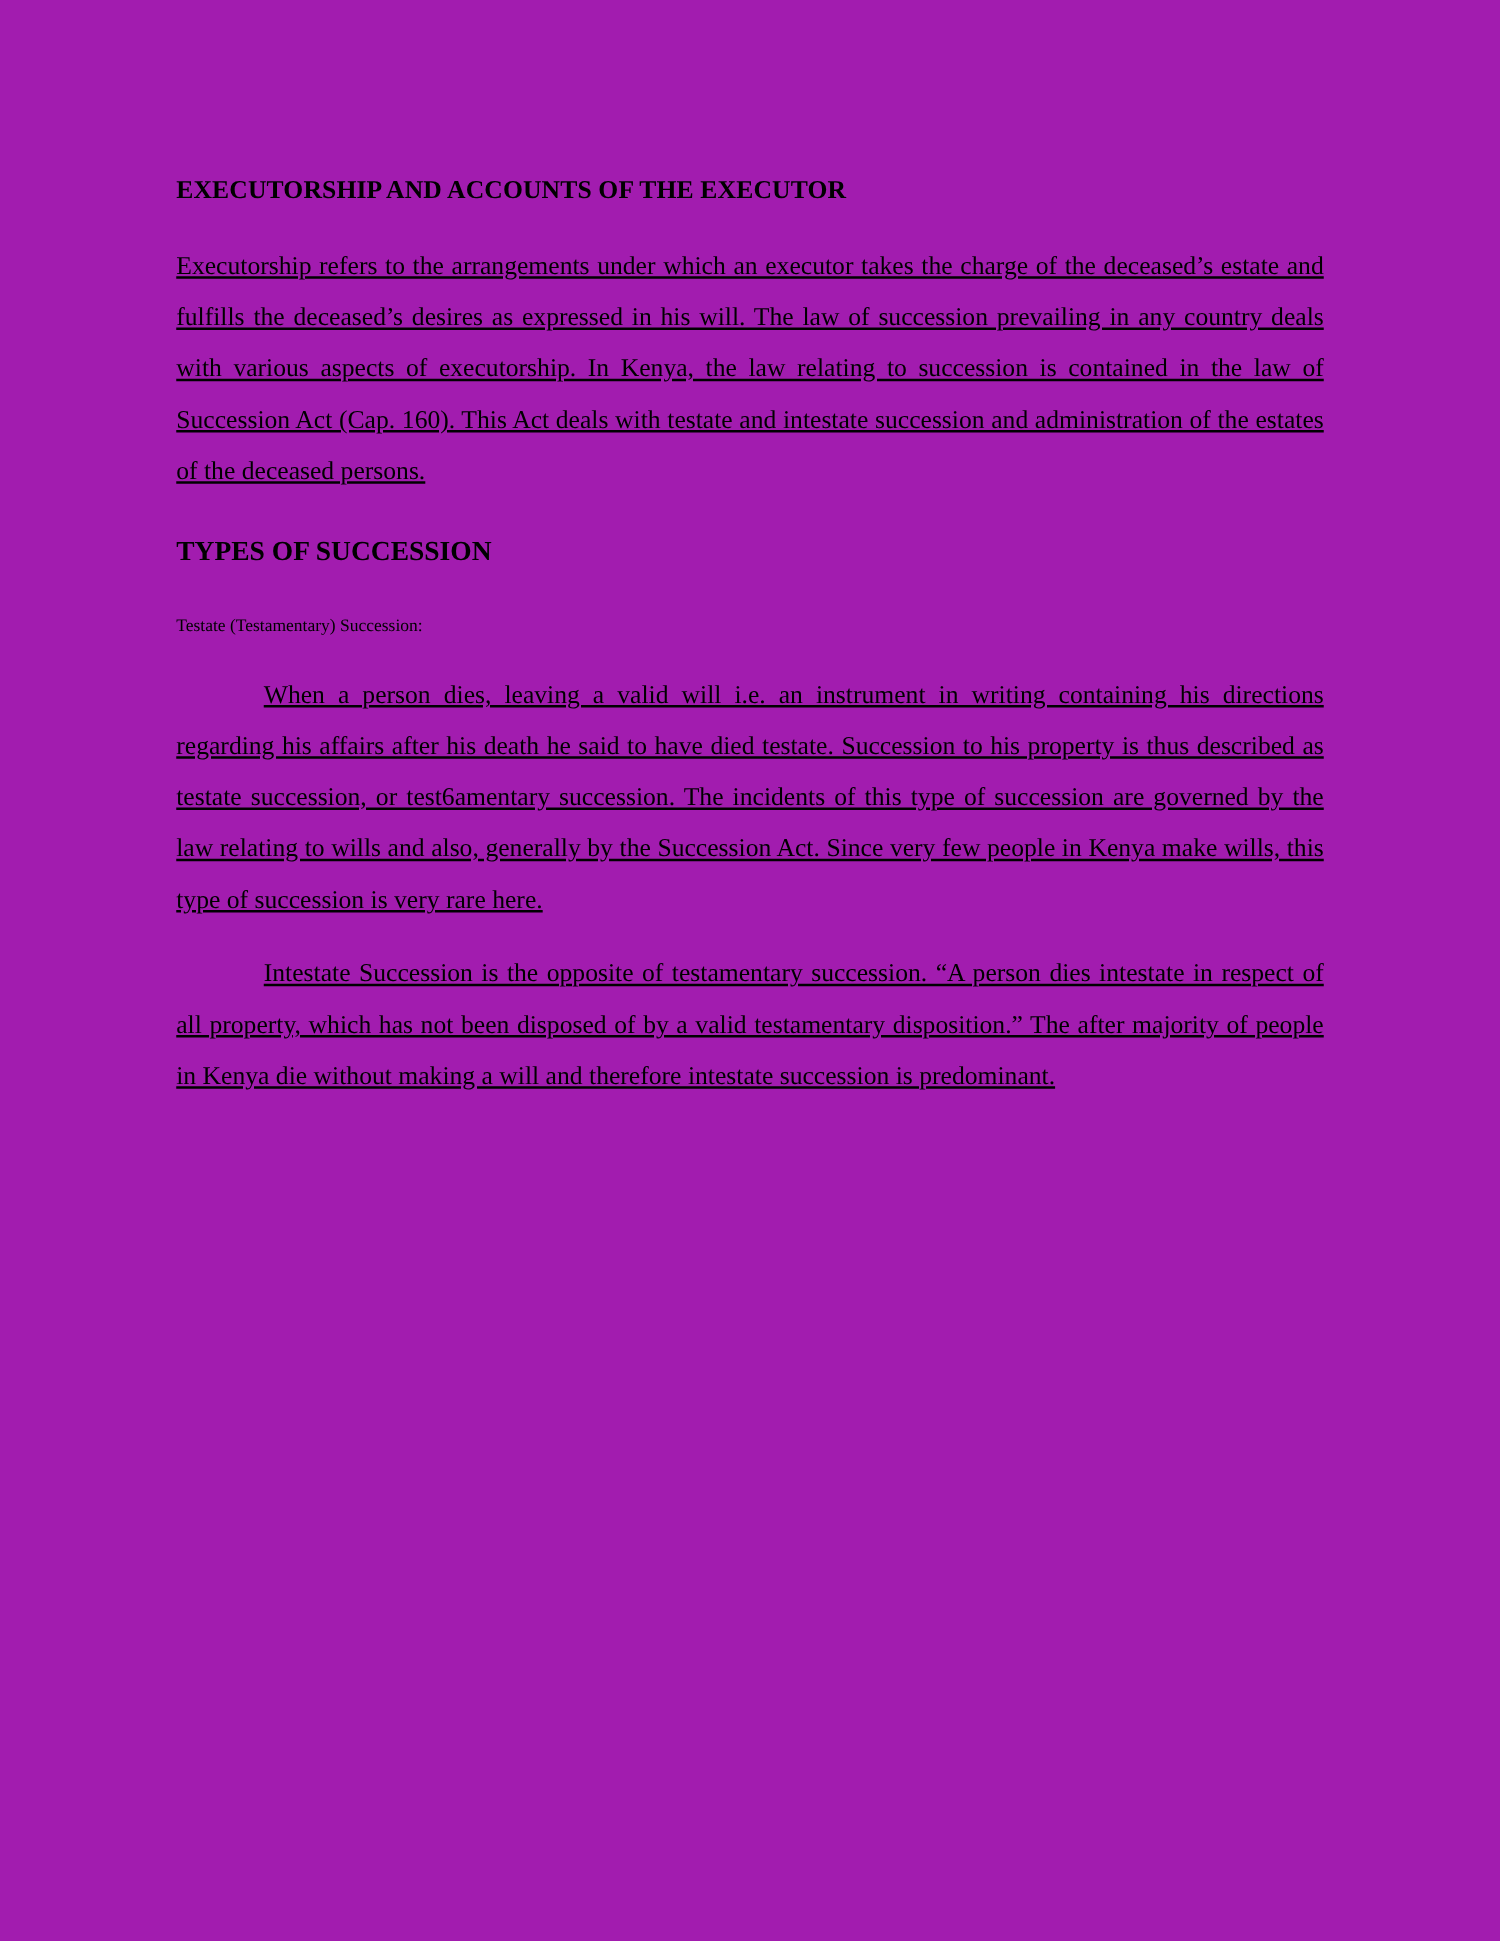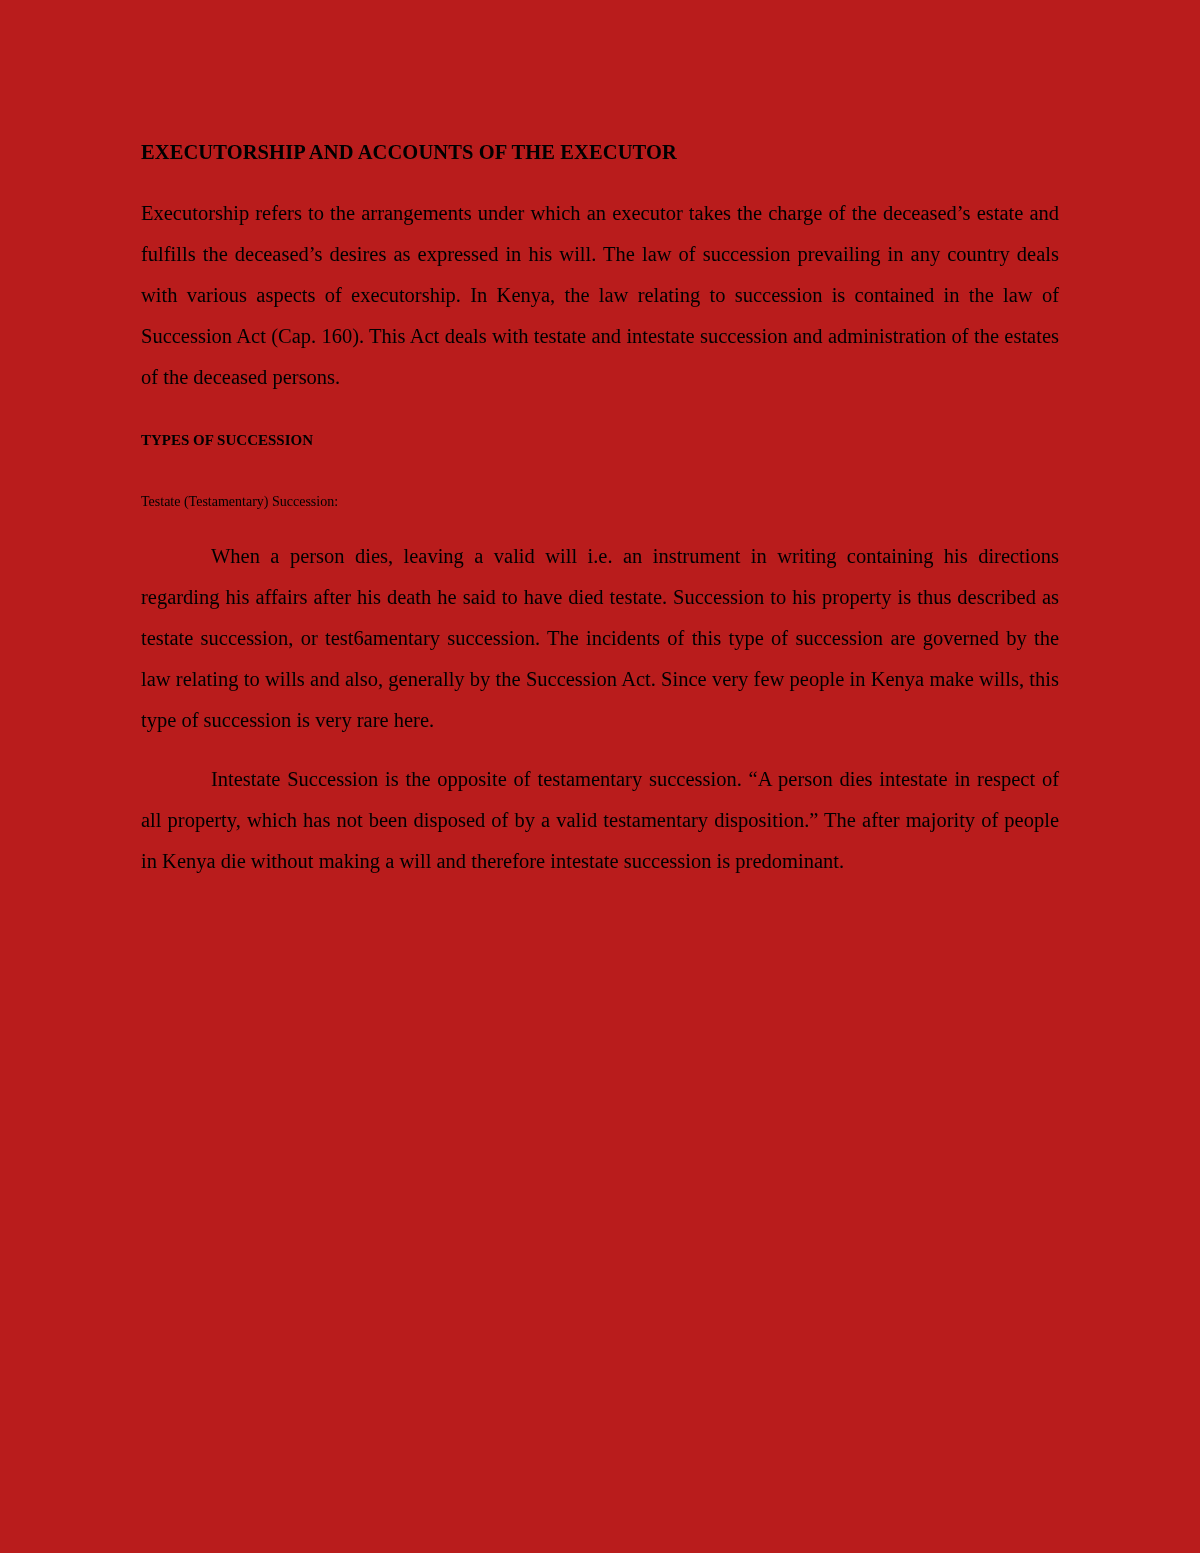--- a/index.html
+++ b/index.html
@@ -8,41 +8,41 @@
     background: #ffffff;
   }
   body {
     font-family: "Liberation Serif", "DejaVu Serif", serif;
     color: #000000;
   }
   .page {
     position: relative;
     width: 1200px;
     height: 1553px;
-    background: #b91c1c;
+    background: #a21caf;
     overflow: hidden;
     box-sizing: border-box;
   }
   .content {
     position: absolute;
     left: 141px;
     top: 132px;
     width: 918px;
   }
   .doc-title {
     font-size: 20.5px;
     font-weight: bold;
     line-height: 41px;
     letter-spacing: 0.1px;
     margin: 0 0 20px 0;
     text-align: left;
     white-space: pre;
   }
   .section-heading {
-    font-size: 15px;
+    font-size: 22px;
     font-weight: bold;
     line-height: 41px;
     margin: 22px 0 16px 0;
     text-align: left;
   }
   .sub-heading {
     font-size: 14px;
     font-weight: normal;
     line-height: 41px;
     margin: 20px 0 14px 0;
@@ -50,20 +50,21 @@
   }
   .para {
     font-size: 20.5px;
     font-weight: normal;
     line-height: 41px;
     margin: 0 0 18px 0;
     text-align: justify;
     text-justify: inter-word;
     -webkit-hyphens: none;
     hyphens: none;
+    text-decoration: underline;
   }
   .para.indented {
     text-indent: 70px;
   }
   .para:last-child {
     margin-bottom: 0;
   }
 </style>
 </head>
 <body>

